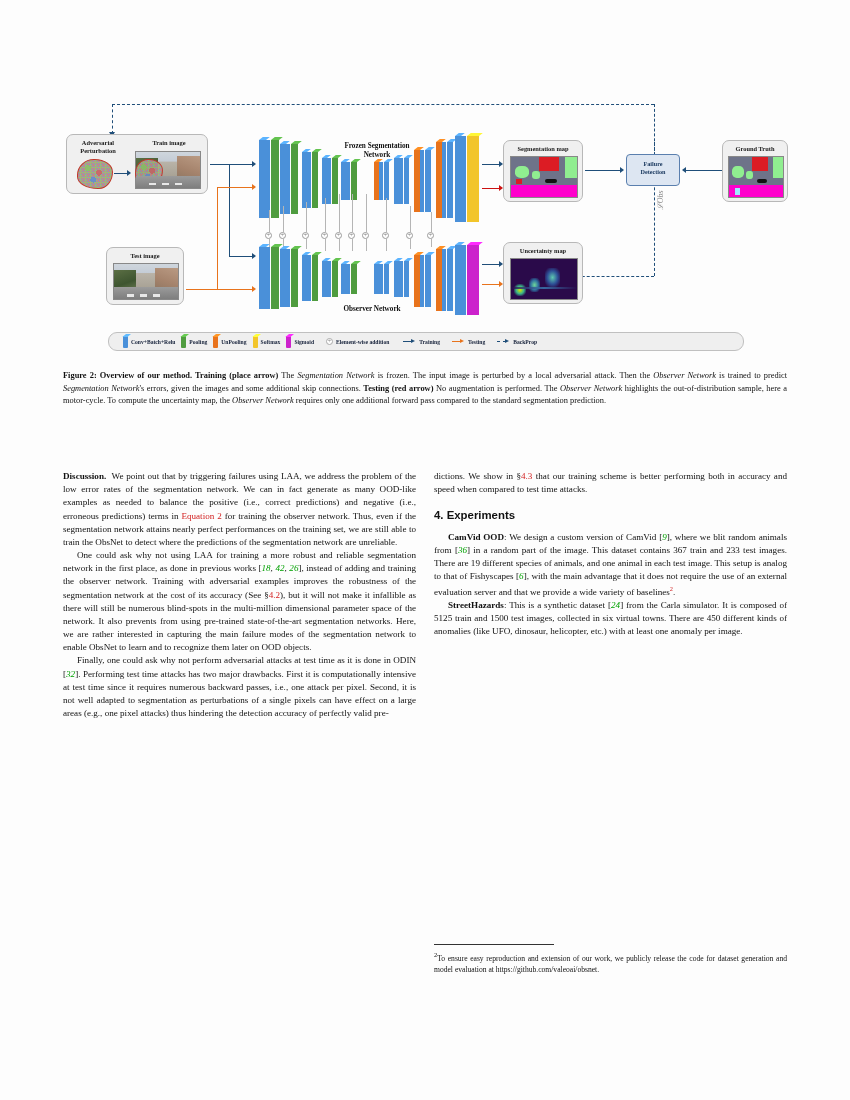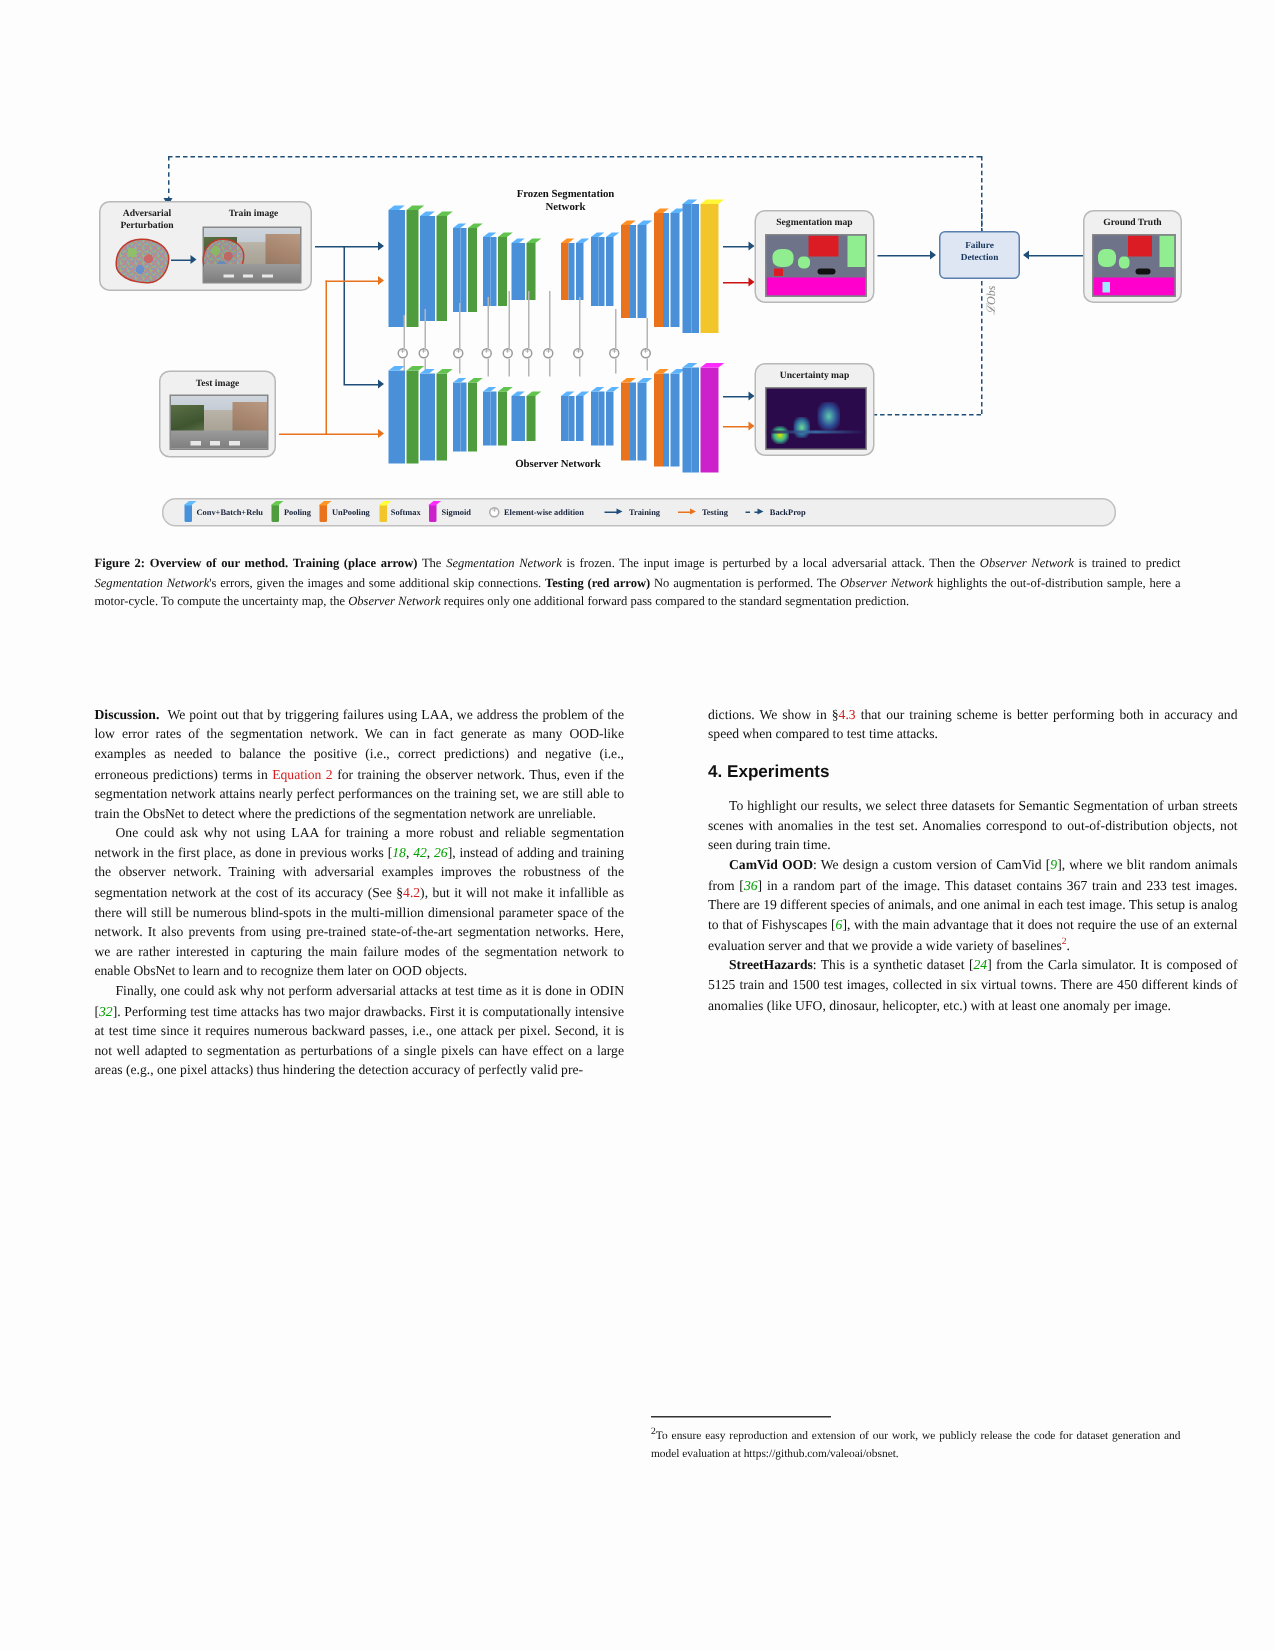--- a/index.html
+++ b/index.html
@@ -377,21 +377,21 @@
   .col {
     position: absolute;
     top: 470px;
     width: 353px;
     font-size: 9.1px;
     line-height: 1.45;
     text-align: justify;
     font-family: "Liberation Serif", serif;
   }
   .col-left  { left: 63px; }
-  .col-right { left: 434px; margin-left: 38px; }
+  .col-right { left: 434px; }
 
   .col p { margin: 0 0 0 0; text-indent: 14px; }
   .col p.noindent { text-indent: 0; }
   .sec-h {
     font-size: 11.4px;
     font-weight: bold;
     margin: 11px 0 7px 0;
     text-indent: 0;
     font-family: "Liberation Sans", sans-serif;
   }
@@ -476,21 +476,21 @@
     <div class="arrow-h" style="left:167px; top:164px; width:24px; border-top:1.4px solid #1F4E79;"></div>
     <div class="arrow-head-r" style="left:190px; top:160.8px; border-left:4.4px solid #1F4E79;"></div>
 
     <div class="arrow-h" style="left:124px; top:197px; width:32px; border-top:1.4px solid #e8731c;"></div>
     <div style="position:absolute; left:155px; top:95px; width:0; height:103px; border-left:1.4px solid #e8731c;"></div>
     <div class="arrow-h" style="left:155px; top:95px; width:36px; border-top:1.4px solid #e8731c;"></div>
     <div class="arrow-head-r" style="left:190px; top:91.8px; border-left:4.4px solid #e8731c;"></div>
     <div class="arrow-h" style="left:155px; top:197px; width:36px; border-top:1.4px solid #e8731c;"></div>
     <div class="arrow-head-r" style="left:190px; top:193.8px; border-left:4.4px solid #e8731c;"></div>
 
-    <div class="netlabel" style="left:260px; top:33px; width:110px;">
+    <div class="netlabel" style="left:260px; top:50px; width:110px;">
       <span>Frozen Segmentation</span><br>
       <span>Network</span>
     </div>
 
     <div>
       <div class="blk" style="left:197px; top:48px; width:7px; height:78px; background:#4a90d9;">
           <div class="top" style="background:#4a90d9;"></div>
         </div>
       <div class="blk" style="left:204px; top:48px; width:4px; height:78px; background:#4a90d9;"></div>
       <div class="blk" style="left:209px; top:48px; width:8px; height:78px; background:#4f9c3f;">
@@ -808,21 +808,20 @@
 
   <div class="col col-right">
     <p class="noindent">
       <span>dictions. We show in §</span><span class="ref-red">4.3</span><span> that our training scheme is better performing both in accuracy and speed when compared to test time attacks.</span>
     </p>
 
     <div class="sec-h">4. Experiments</div>
 
 
 
-    <p>To highlight our results, we select three datasets for Semantic Segmentation of urban streets scenes with anomalies in the test set. Anomalies correspond to out-of-distribution objects, not seen during train time.</p>
 
     <p>
       <span class="bold">CamVid OOD</span><span>: We design a custom version of CamVid [</span><span class="ref-green">9</span><span>], where we blit random animals from [</span><span class="ref-green">36</span><span>] in a random part of the image. This dataset contains 367 train and 233 test images. There are 19 different species of animals, and one animal in each test image. This setup is analog to that of Fishyscapes [</span><span class="ref-green">6</span><span>], with the main advantage that it does not require the use of an external evaluation server and that we provide a wide variety of baselines</span><span class="sup red">2</span><span>.</span>
     </p>
 
     <p>
       <span class="bold">StreetHazards</span><span>: This is a synthetic dataset [</span><span class="ref-green">24</span><span>] from the Carla simulator. It is composed of 5125 train and 1500 test images, collected in six virtual towns. There are 450 different kinds of anomalies (like UFO, dinosaur, helicopter, etc.) with at least one anomaly per image.</span>
     </p>
   </div>
 

